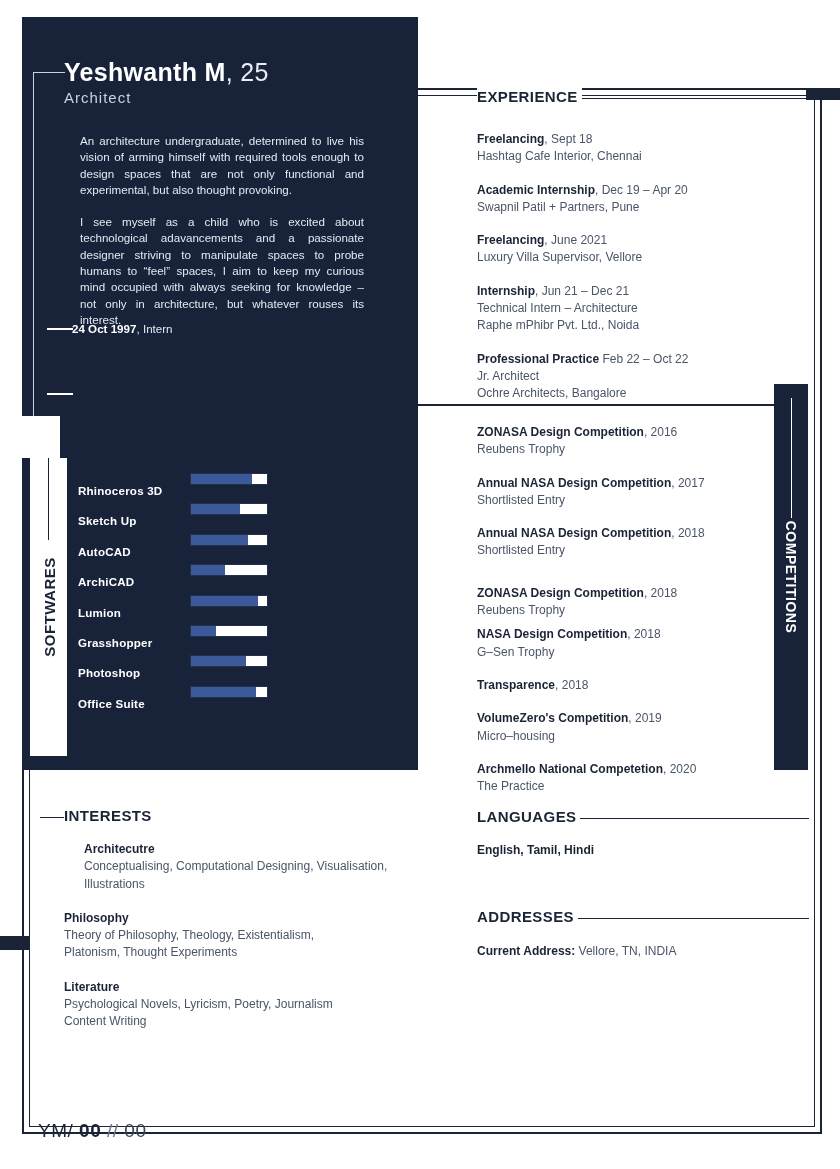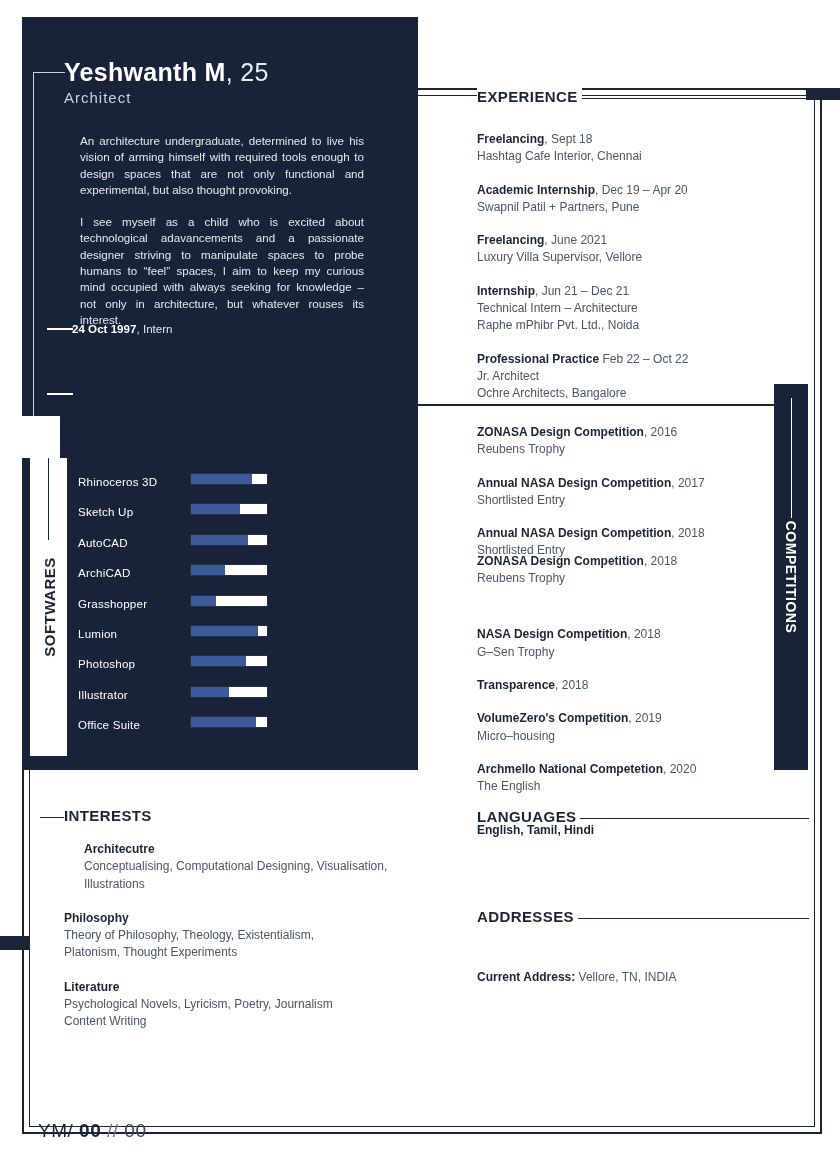--- a/index.html
+++ b/index.html
@@ -182,24 +182,24 @@
     top: 470px;
     width: 300px;
   }
   .skill {
     position: relative;
     height: 30.4px;
   }
   .skill-name {
     position: absolute;
     left: 0;
-    top: 5px;
+    top: 14px;
     color: #ffffff;
     font-size: 11.6px;
-    font-weight: normal;
+    font-weight: bold;
     letter-spacing: 0.2px;
   }
   .bar-track {
     position: absolute;
     left: 112px;
     top: 3px;
     width: 76px;
     height: 10px;
     background: #ffffff;
     border: 1px solid #2a3category;
@@ -354,41 +354,35 @@
           <div class="bar-fill" style="width: 75%;"></div>
         </div>
       </div>
       <div class="skill">
         <div class="skill-name">ArchiCAD</div>
         <div class="bar-track">
           <div class="bar-fill" style="width: 45%;"></div>
         </div>
       </div>
       <div class="skill">
+        <div class="skill-name">Lumion</div>
+        <div class="bar-track">
+          <div class="bar-fill" style="width: 88%;"></div>
+        </div>
+      </div>
+      <div class="skill">
         <div class="skill-name">Grasshopper</div>
         <div class="bar-track">
           <div class="bar-fill" style="width: 33%;"></div>
         </div>
       </div>
       <div class="skill">
-        <div class="skill-name">Lumion</div>
-        <div class="bar-track">
-          <div class="bar-fill" style="width: 88%;"></div>
-        </div>
-      </div>
-      <div class="skill">
         <div class="skill-name">Photoshop</div>
         <div class="bar-track">
           <div class="bar-fill" style="width: 72%;"></div>
-        </div>
-      </div>
-      <div class="skill">
-        <div class="skill-name">Illustrator</div>
-        <div class="bar-track">
-          <div class="bar-fill" style="width: 50%;"></div>
         </div>
       </div>
       <div class="skill">
         <div class="skill-name">Office Suite</div>
         <div class="bar-track">
           <div class="bar-fill" style="width: 85%;"></div>
         </div>
       </div>
     </div>
 
@@ -431,38 +425,38 @@
         <div>Reubens Trophy</div>
       </div>
       <div class="entry" style="left: 477px; top: 474.6px;">
         <div><b>Annual NASA Design Competition</b><span>, 2017</span></div>
         <div>Shortlisted Entry</div>
       </div>
       <div class="entry" style="left: 477px; top: 525.2px;">
         <div><b>Annual NASA Design Competition</b><span>, 2018</span></div>
         <div>Shortlisted Entry</div>
       </div>
-      <div class="entry" style="left: 477px; top: 553px;">
+      <div class="entry" style="left: 477px; top: 585px;">
         <div><b>ZONASA Design Competition</b><span>, 2018</span></div>
         <div>Reubens Trophy</div>
       </div>
       <div class="entry" style="left: 477px; top: 626.4px;">
         <div><b>NASA Design Competition</b><span>, 2018</span></div>
         <div>G–Sen Trophy</div>
       </div>
       <div class="entry" style="left: 477px; top: 677px;">
         <div><b>Transparence</b><span>, 2018</span></div>
       </div>
       <div class="entry" style="left: 477px; top: 710.3px;">
         <div><b>VolumeZero's Competition</b><span>, 2019</span></div>
         <div>Micro–housing</div>
       </div>
       <div class="entry" style="left: 477px; top: 760.9px;">
         <div><b>Archmello National Competetion</b><span>, 2020</span></div>
-        <div>The English</div>
+        <div>The Practice</div>
       </div>
     </div>
 
   <div class="sec-head" style="left:64px; top:807px;">INTERESTS</div>
   <div class="sec-rule" style="left:40px; top:817px; width:30px;"></div>
   <div id="interests-host">
       <div class="entry" style="left: 64px; top: 841px; margin-left: 20px;">
         <div><b>Architecutre</b></div>
         <div>Conceptualising, Computational Designing, Visualisation,</div>
         <div>Illustrations</div>
@@ -474,27 +468,27 @@
       </div>
       <div class="entry" style="left: 64px; top: 978.8px;">
         <div><b>Literature</b></div>
         <div>Psychological Novels, Lyricism, Poetry, Journalism</div>
         <div>Content Writing</div>
       </div>
     </div>
 
   <div class="sec-head" style="left:477px; top:808px;">LANGUAGES</div>
   <div class="sec-rule" style="left:477px; top:818px; width:332px;"></div>
-  <div class="entry" style="left:477px; top:822px;">
+  <div class="entry" style="left:477px; top:842px;">
     <b>English, Tamil, Hindi</b>
   </div>
 
   <div class="sec-head" style="left:477px; top:908px;">ADDRESSES</div>
   <div class="sec-rule" style="left:477px; top:918px; width:332px;"></div>
-  <div class="entry" style="left:477px; top:943px;margin-top:26px;">
+  <div class="entry" style="left:477px; top:943px;">
     <b>Current Address:</b><span> Vellore, TN, INDIA</span>
   </div>
 
   <div class="footer">
     <span>YM/ </span><span class="b">00</span><span class="l"> // </span><span class="o">00</span>
   </div>
 
 </div>
 
 </body></html>

